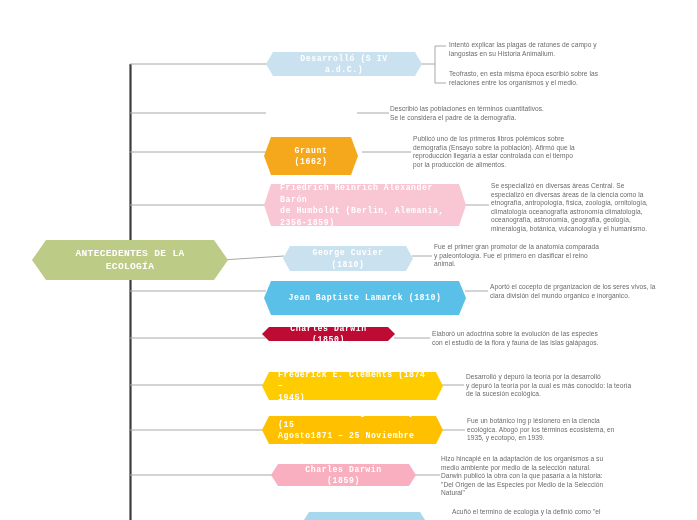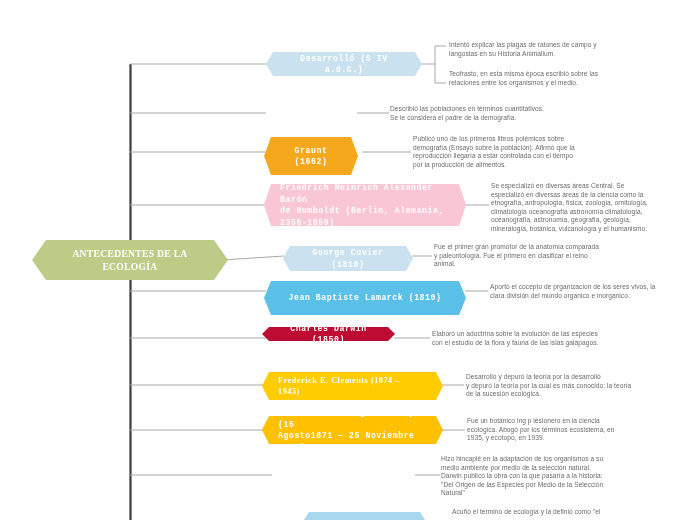--- a/index.html
+++ b/index.html
@@ -28,21 +28,21 @@
     font-weight: bold;
     font-size: 8.2px;
     line-height: 11.5px;
     letter-spacing: 0.55px;
     text-align: center;
     white-space: pre-line;
     padding: 3px 16px;
     clip-path: polygon(0% 50%, 7px 0%, calc(100% - 7px) 0%, 100% 50%, calc(100% - 7px) 100%, 7px 100%);
   }
   .node.root {
-    font-family: Liberation Serif, serif;
+    font-family: Liberation Mono, monospace;
     font-weight: bold;
     font-size: 9.6px;
     line-height: 13px;
     letter-spacing: 0.3px;
     clip-path: polygon(0% 50%, 14px 0%, calc(100% - 14px) 0%, 100% 50%, calc(100% - 14px) 100%, 14px 100%);
   }
 
   
   .note {
     position: absolute;
@@ -101,26 +101,27 @@
   <div class="node" style="left:264px; top:184px; width:202px; height:42px; background:#F9C6D3; justify-content:flex-start; text-align:left;">Friedrich Heinrich Alexander Barón
 de Humboldt (Berlin, Alemania,
 2356-1859)</div>
 
   <div class="node" style="left:283px; top:246px; width:130px; height:25px; background:#CAE2EF;">George Cuvier (1810)</div>
 
   <div class="node" style="left:264px; top:281px; width:202px; height:34px; background:#5BC0E8;">Jean Baptiste Lamarck (1810)</div>
 
   <div class="node" style="left:262px; top:327px; width:133px; height:14px; background:#BE0B33;">Charles Darwin (1850)</div>
 
-  <div class="node" style="left:262px; top:372px; width:181px; height:28px; background:#FFCC00; justify-content:flex-start; text-align:left;font-family:Liberation Serif, serif;">Frederick E. Clements (1874 –
+  <div class="node" style="left:262px; top:372px; width:181px; height:28px; background:#FFCC00; justify-content:flex-start; text-align:left;">Frederick E. Clements (1874 –
 1945)</div>
 
   <div class="node" style="left:262px; top:416px; width:181px; height:28px; background:#FFC000; justify-content:flex-start; text-align:left;">Sir Arthur George Tansley (15
 Agosto1871 – 25 Noviembre 1955)</div>
 
+  <div class="node" style="left:271px; top:464px; width:145px; height:22px; background:#F9AFC0;">Charles Darwin (1859)</div>
 
   <div class="node" style="left:302px; top:512px; width:125px; height:22px; background:#A8D8EE;"></div>
 
   <div class="note" style="left:449px; top:41px; width:215px;">Intentó explicar las plagas de ratones de campo y
 langostas en su Historia Animalium.</div>
 
   <div class="note" style="left:449px; top:70px; width:215px;">Teofrasto,  en esta misma época escribió sobre las
 relaciones entre los organismos y el medio.</div>
 
   <div class="note" style="left:390px; top:105px; width:240px;">Describió las poblaciones en términos cuantitativos.

